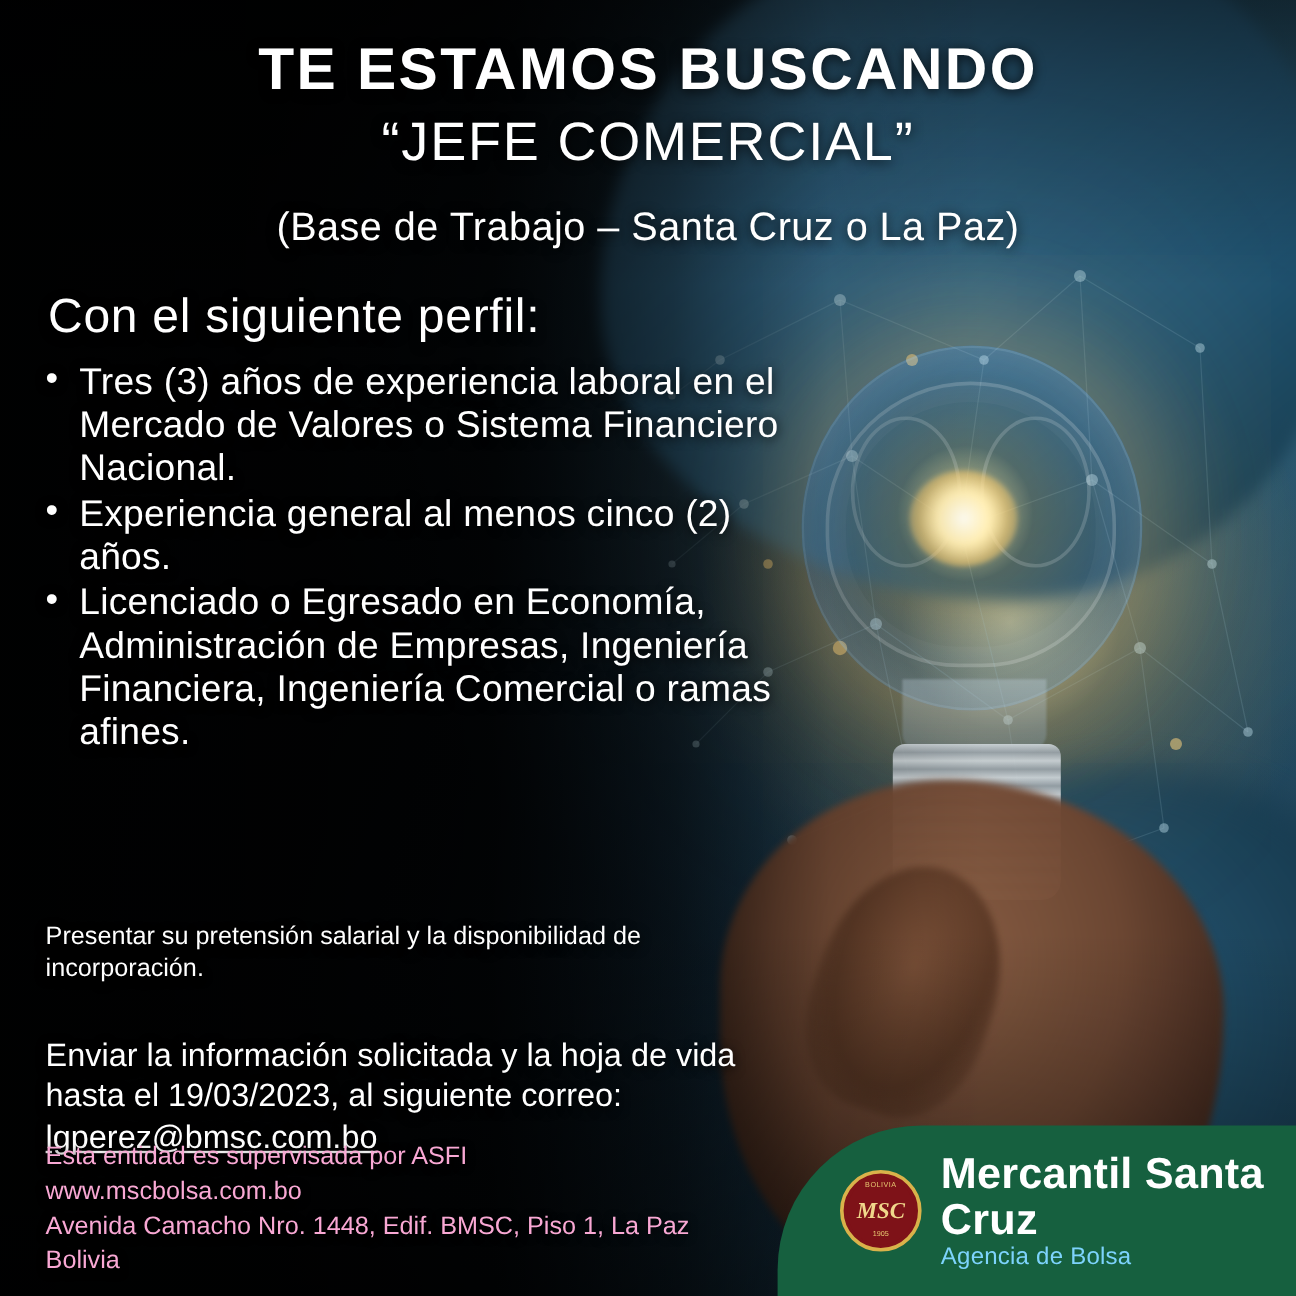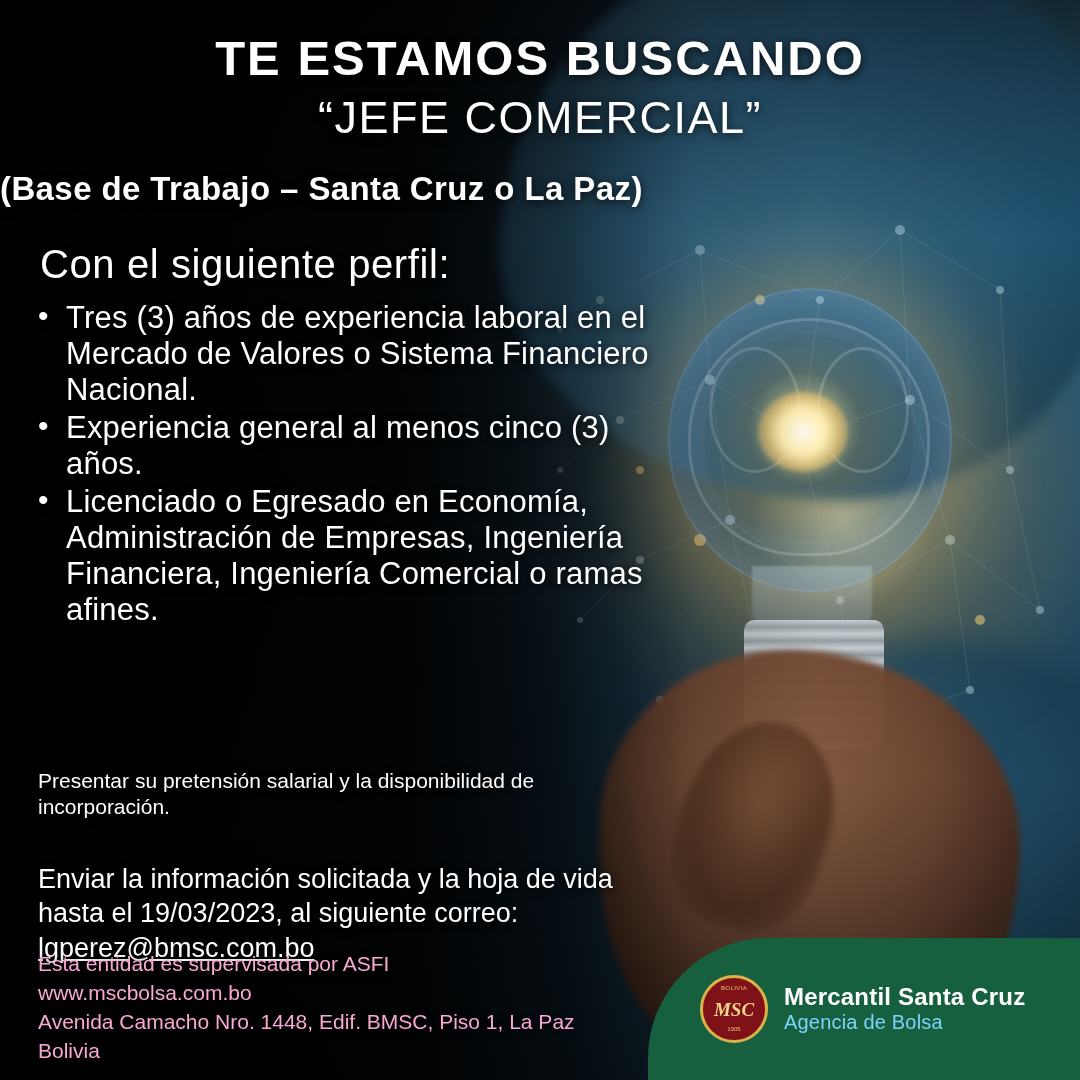--- a/index.html
+++ b/index.html
@@ -172,22 +172,23 @@
     text-align: center;
     font-size: 45px;
     font-weight: 300;
     letter-spacing: 1.5px;
     text-shadow: 0 2px 10px rgba(0,0,0,.8);
   }
   .base {
     position: absolute;
     top: 170px;
     left: 0; right: 0;
+    text-align: center;
     font-size: 33px;
-    font-weight: bold;
+    font-weight: normal;
     letter-spacing: .4px;
     text-shadow: 0 2px 10px rgba(0,0,0,.85);
   }
 
   .perfil {
     position: absolute;
     top: 242px;
     left: 40px;
     font-size: 40px;
     font-weight: 300;
@@ -286,21 +287,21 @@
   .seal .seal-mono {
     font-size: 19px; color: #f0d78b; font-family: Liberation Serif, serif;
     font-style: italic; font-weight: bold; line-height: 1;
   }
   .seal .seal-bot {
     position: absolute; bottom: 8px; left: 0; right: 0;
     text-align: center; font-size: 6px; color: #e7c871;
   }
   .logo-text { margin-left: 16px; }
   .logo-main {
-    font-size: 24px; font-weight: bold; color: #ffffff; letter-spacing: .2px; line-height: 1.05;
+    font-size: 36px; font-weight: bold; color: #ffffff; letter-spacing: .2px; line-height: 1.05;
   }
   .logo-sub {
     font-size: 20px; color: #7dd3fc; letter-spacing: .2px; margin-top: 2px;
   }
 </style>
 </head>
 <body>
 
 <div class="poster">
 
@@ -364,21 +365,21 @@
   <div class="content">
 
     <div class="title">TE ESTAMOS BUSCANDO</div>
     <div class="subtitle">“JEFE COMERCIAL”</div>
     <div class="base">(Base de Trabajo – Santa Cruz o La Paz)</div>
 
     <div class="perfil">Con el siguiente perfil:</div>
 
     <ul class="reqs">
       <li>Tres (3) años de experiencia laboral en el Mercado de Valores o Sistema Financiero Nacional.</li>
-      <li>Experiencia general al menos cinco (3) años.</li>
+      <li>Experiencia general al menos cinco (2) años.</li>
       <li>Licenciado o Egresado en Economía, Administración de Empresas, Ingeniería Financiera, Ingeniería Comercial o ramas afines.</li>
     </ul>
 
     <div class="note1">Presentar su pretensión salarial y la disponibilidad de incorporación.</div>
 
     <div class="note2">
       <span>Enviar la información solicitada y la hoja de vida hasta el 19/03/2023, al siguiente correo: </span><span class="mail">lgperez@bmsc.com.bo</span>
     </div>
 
     <div class="footer">

